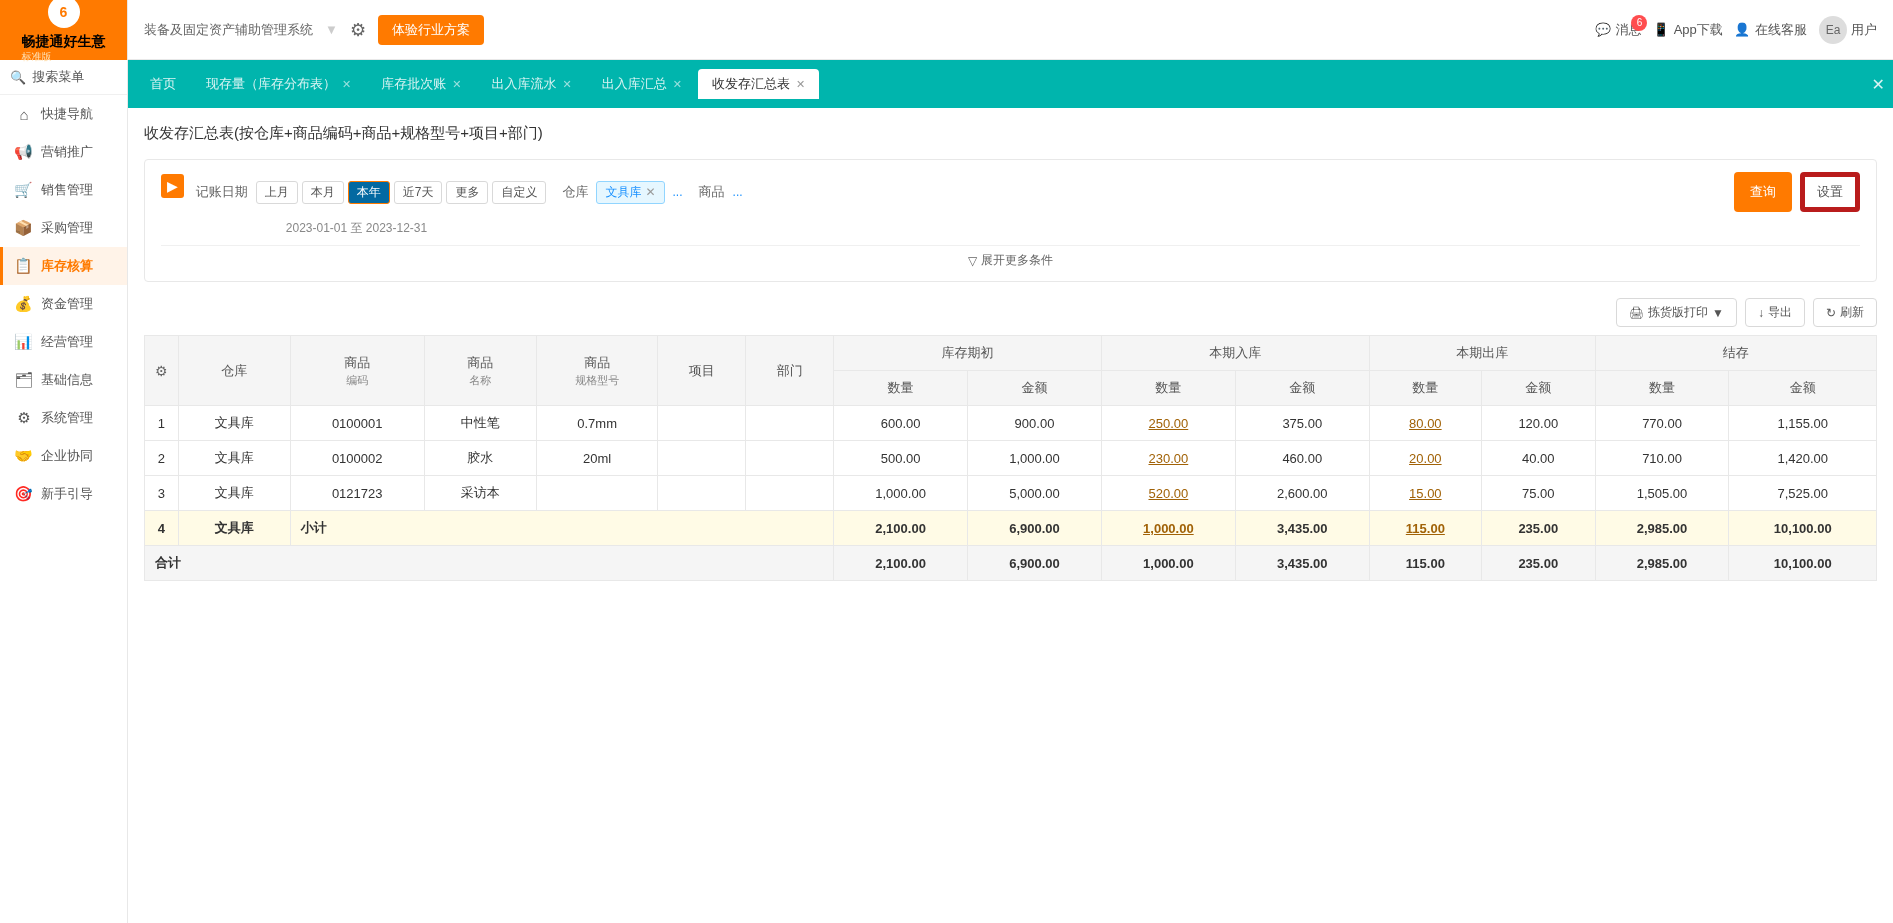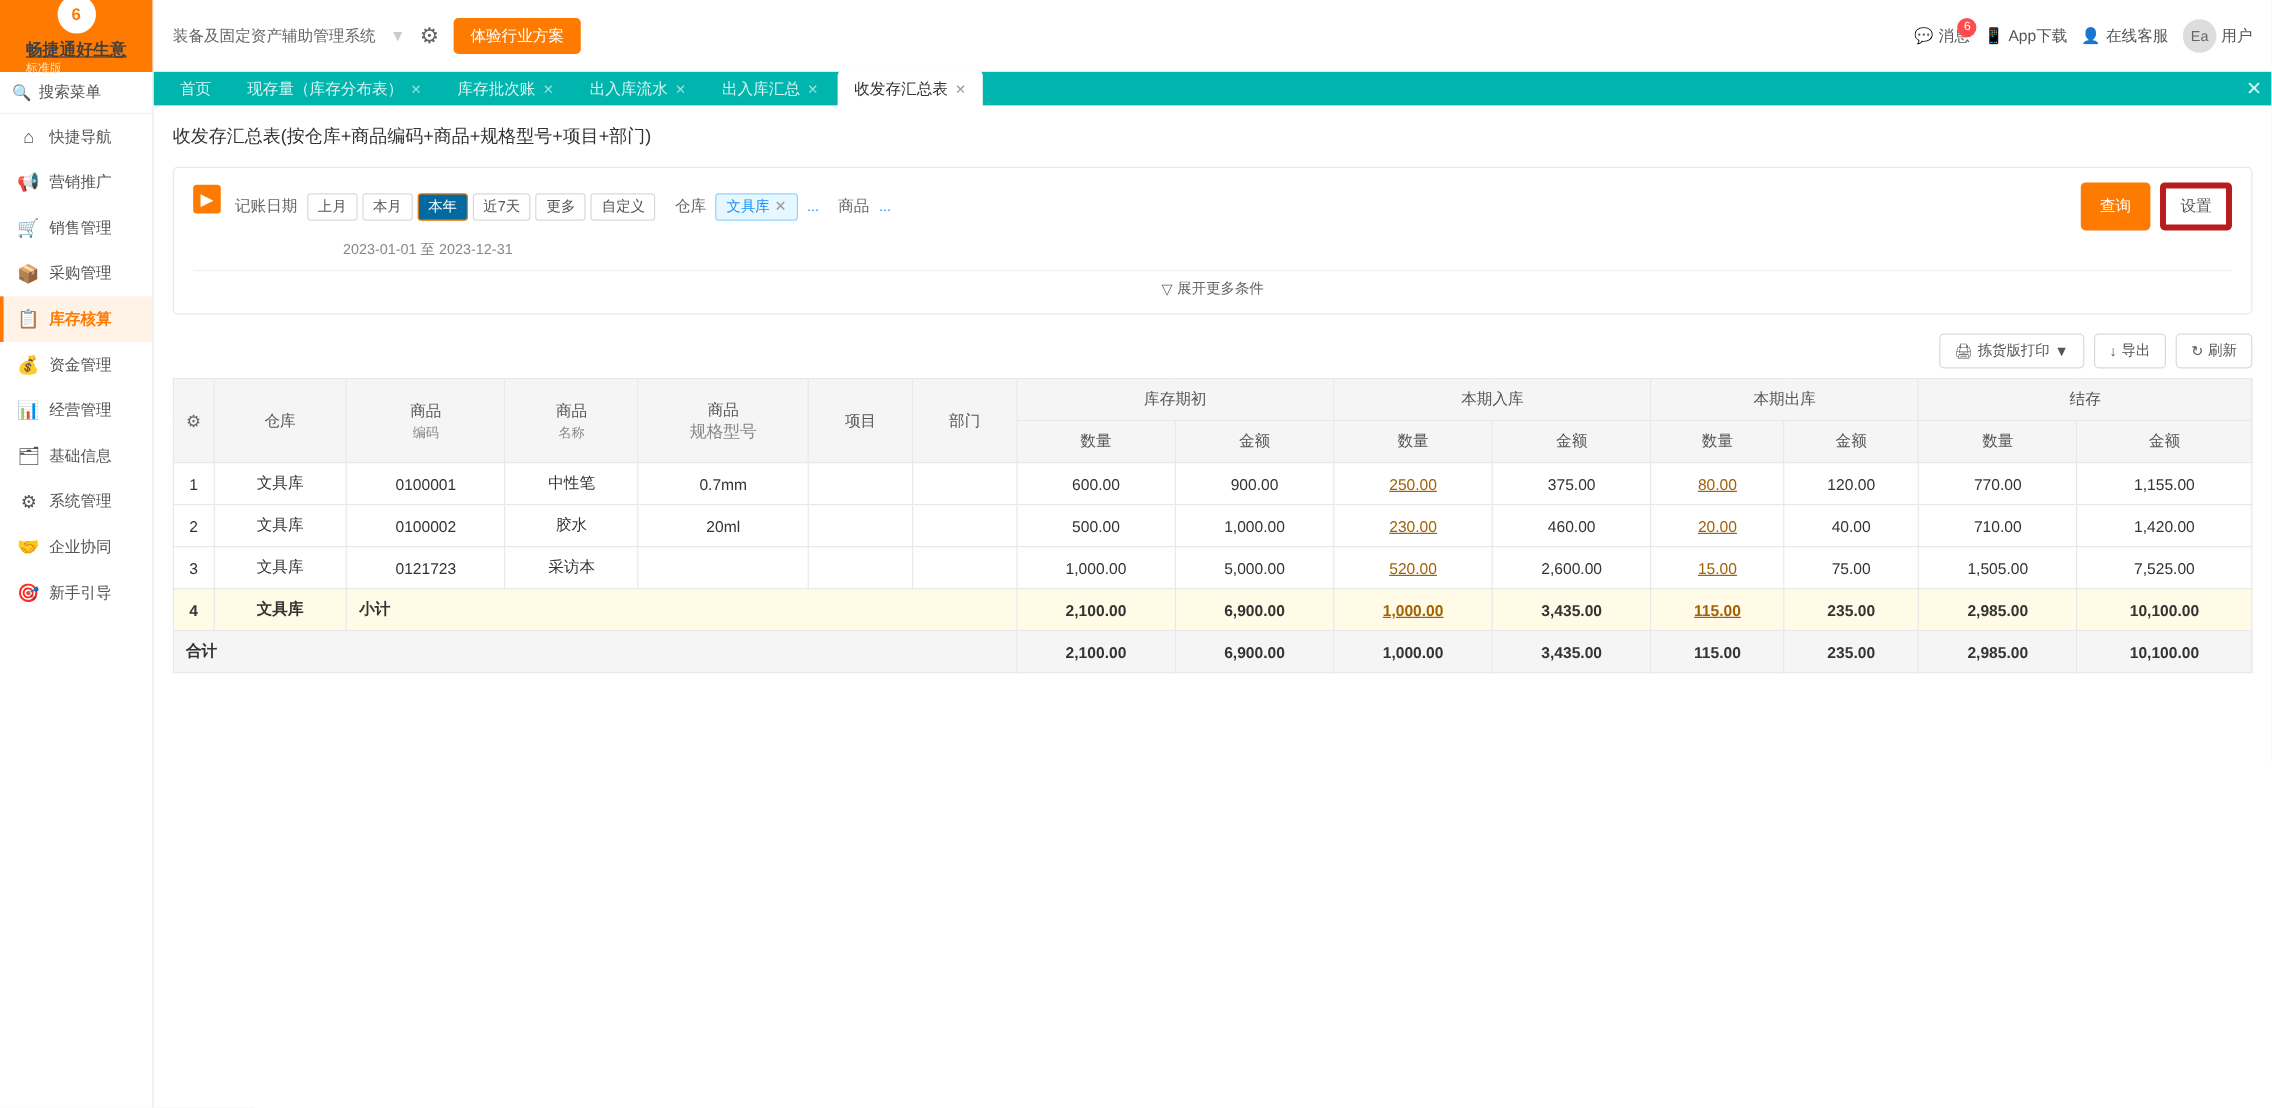--- a/index.html
+++ b/index.html
@@ -1,21 +1,21 @@
 <!DOCTYPE html>
 <html><head>
   <meta charset="utf-8">
   <style>
     * { box-sizing: border-box; margin: 0; padding: 0; }
     body { font-family: "Microsoft YaHei", "PingFang SC", sans-serif; font-size: 13px; background: #f5f5f5; display: flex; height: 923px; overflow: hidden; }
 
     
     .sidebar { width: 128px; background: #fff; display: flex; flex-direction: column; border-right: 1px solid #e8e8e8; flex-shrink: 0; }
     .sidebar-logo { background: #ff7a00; height: 60px; display: flex; align-items: center; justify-content: center; flex-direction: column; padding: 8px; }
-    .sidebar-logo-text { color: #404040; font-size: 14px; font-weight: bold; line-height: 1.3; text-decoration: underline; }
+    .sidebar-logo-text { color: #000000; font-size: 14px; font-weight: bold; line-height: 1.3; }
     .sidebar-logo-sub { color: #ffe0b2; font-size: 10px; }
     .sidebar-logo-wrap { position: relative; }
     .sidebar-search { padding: 8px 10px; display: flex; align-items: center; gap: 6px; cursor: pointer; color: #555; border-bottom: 1px solid #f0f0f0; }
     .sidebar-nav { flex: 1; overflow-y: auto; }
     .sidebar-item { display: flex; align-items: center; gap: 8px; padding: 10px 12px; cursor: pointer; color: #555; font-size: 13px; border-left: 3px solid transparent; }
     .sidebar-item.active { background: #fff3e8; color: #ff7a00; border-left-color: #ff7a00; font-weight: bold; }
     .sidebar-item-icon { width: 18px; height: 18px; display: flex; align-items: center; justify-content: center; flex-shrink: 0; font-size: 15px; }
 
     
     .main { flex: 1; display: flex; flex-direction: column; overflow: hidden; }
@@ -23,21 +23,21 @@
     
     .topbar { height: 60px; background: #fff; border-bottom: 1px solid #e8e8e8; display: flex; align-items: center; padding: 0 16px; gap: 12px; }
     .topbar-system { color: #666; font-size: 13px; }
     .topbar-btn { background: #ff7a00; color: #fff; border: none; border-radius: 4px; padding: 6px 14px; cursor: pointer; font-size: 13px; }
     .topbar-icon-btn { color: #555; cursor: pointer; font-size: 13px; display: flex; align-items: center; gap: 4px; position: relative; }
     .topbar-badge { background: #ff4d4f; color: #fff; border-radius: 50%; width: 16px; height: 16px; font-size: 10px; display: flex; align-items: center; justify-content: center; position: absolute; top: -6px; right: -6px; }
     .settings-icon { font-size: 18px; color: #666; cursor: pointer; }
     .user-avatar { width: 28px; height: 28px; border-radius: 50%; background: #ddd; display: flex; align-items: center; justify-content: center; font-size: 12px; color: #666; }
 
     
-    .tabbar { background: #00b5ad; display: flex; align-items: center; height: 28px; padding: 0 8px; gap: 2px; flex-shrink: 0; }
+    .tabbar { background: #00b5ad; display: flex; align-items: center; height: 48px; padding: 0 8px; gap: 2px; flex-shrink: 0; }
     .tab { display: flex; align-items: center; gap: 6px; padding: 6px 14px; border-radius: 4px 4px 0 0; cursor: pointer; font-size: 13px; color: rgba(255,255,255,0.85); background: transparent; white-space: nowrap; }
     .tab.active { background: #fff; color: #333; border-radius: 4px 4px 0 0; }
     .tab-close { font-size: 11px; color: rgba(255,255,255,0.6); cursor: pointer; }
     .tab.active .tab-close { color: #999; }
     .tabbar-close-all { margin-left: auto; color: rgba(255,255,255,0.85); cursor: pointer; font-size: 16px; }
 
     
     .content { flex: 1; overflow: auto; background: #fff; padding: 16px; }
 
     
@@ -263,21 +263,21 @@
 
     <table class="data-table">
       <thead>
         <tr class="group-header">
           <th rowspan="2" class="col-settings">
             <span class="settings-gear">⚙</span>
           </th>
           <th rowspan="2">仓库</th>
           <th rowspan="2">商品<br><span style="font-size:11px;color:#888;">编码</span></th>
           <th rowspan="2">商品<br><span style="font-size:11px;color:#888;">名称</span></th>
-          <th rowspan="2">商品<br><span style="font-size:14px;color:#888;text-align:center;">规格型号</span></th>
+          <th rowspan="2">商品<br><span style="font-size:11px;color:#888;text-align:center;">规格型号</span></th>
           <th rowspan="2">项目</th>
           <th rowspan="2">部门</th>
           <th colspan="2">库存期初</th>
           <th colspan="2">本期入库</th>
           <th colspan="2">本期出库</th>
           <th colspan="2">结存</th>
         </tr>
         <tr class="group-header">
           <th>数量</th>
           <th>金额</th>

